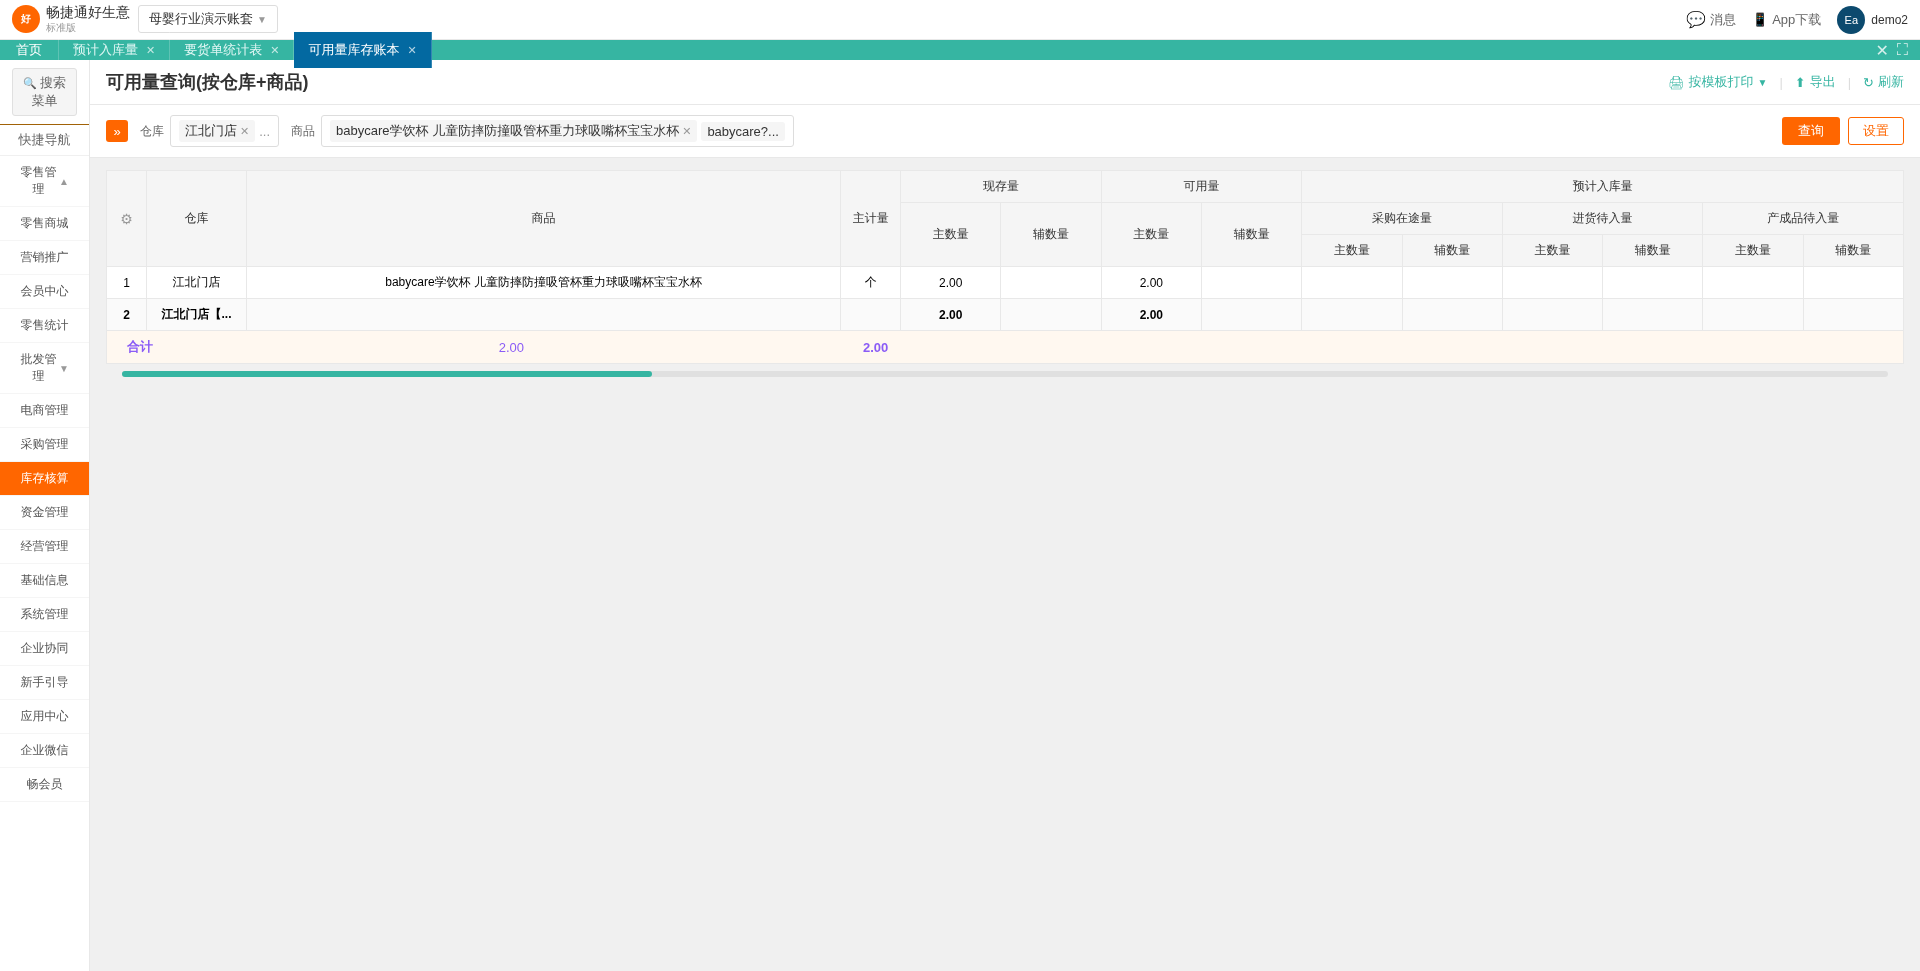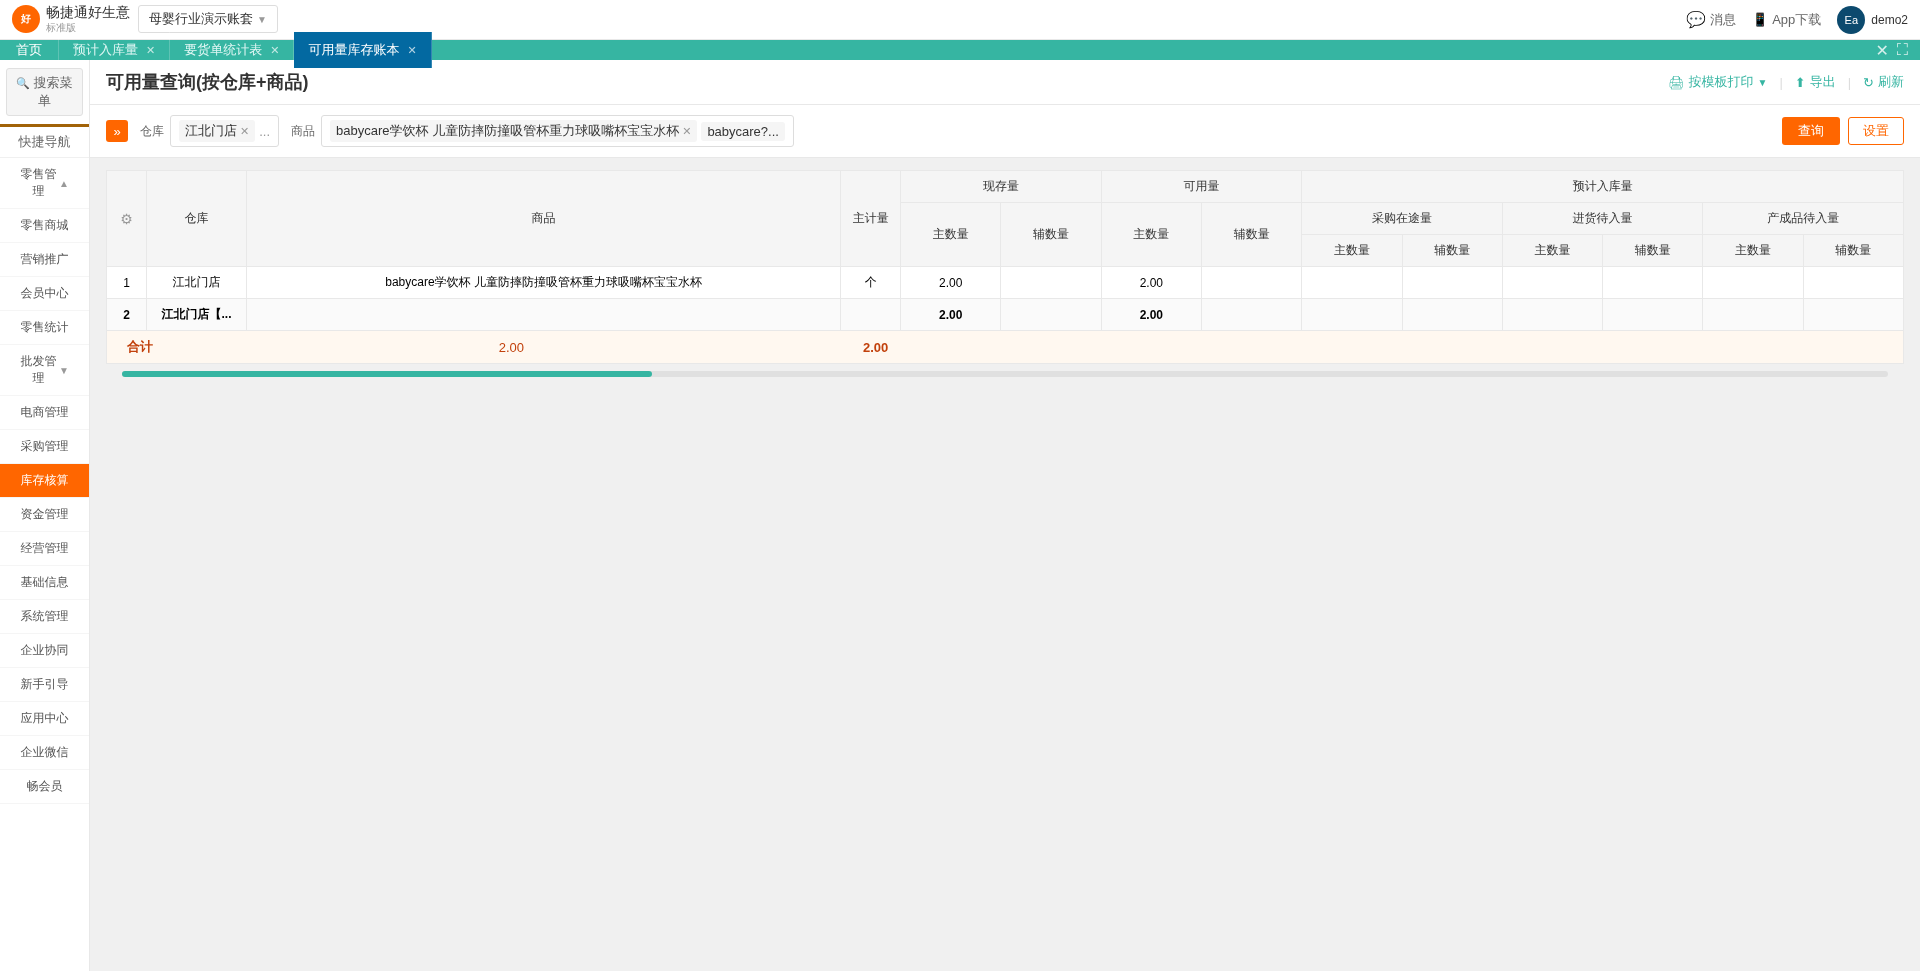--- a/index.html
+++ b/index.html
@@ -62,21 +62,21 @@
     
     .sidebar {
       width: 90px;
       background: #fff;
       border-right: 1px solid #e8e8e8;
       display: flex;
       flex-direction: column;
       flex-shrink: 0;
       overflow-y: auto;
     }
-    .sidebar-search { padding: 8px 6px; border-bottom: 3px solid #a16207; }
+    .sidebar-search { padding: 8px 12px; border-bottom: 1px solid #a16207; }
     .sidebar-search-btn { width: 100%; padding: 5px; background: #f5f5f5; border: 1px solid #e0e0e0; border-radius: 3px; cursor: pointer; text-align: center; color: #666; font-size: 11px; }
     .sidebar-nav-btn { padding: 6px 6px; text-align: center; color: #666; font-size: 11px; cursor: pointer; border-bottom: 1px solid #f0f0f0; }
     .sidebar-item {
       padding: 8px 20px;
       text-align: center;
       cursor: pointer;
       color: #555;
       font-size: 12px;
       display: flex;
       flex-direction: column;
@@ -160,21 +160,21 @@
 
     
     .table-footer {
       background: #fff8f0;
       border: 1px solid #e8e8e8;
       border-top: none;
       padding: 7px 10px;
       display: flex;
       align-items: center;
       font-size: 12px;
-      color: #c2410c;
+      color: #8b5cf6;
     }
     .footer-label { width: 150px; font-weight: bold; padding-left: 10px; }
 
     
     .scrollbar-area { background: #f0f0f0; height: 20px; display: flex; align-items: center; padding: 0 16px; }
     .scrollbar-track { flex: 1; height: 6px; background: #e0e0e0; border-radius: 3px; position: relative; }
     .scrollbar-thumb { width: 30%; height: 100%; background: #36b5a2; border-radius: 3px; }
 
     .group-row td { font-weight: bold; background: #fafafa; }
 

